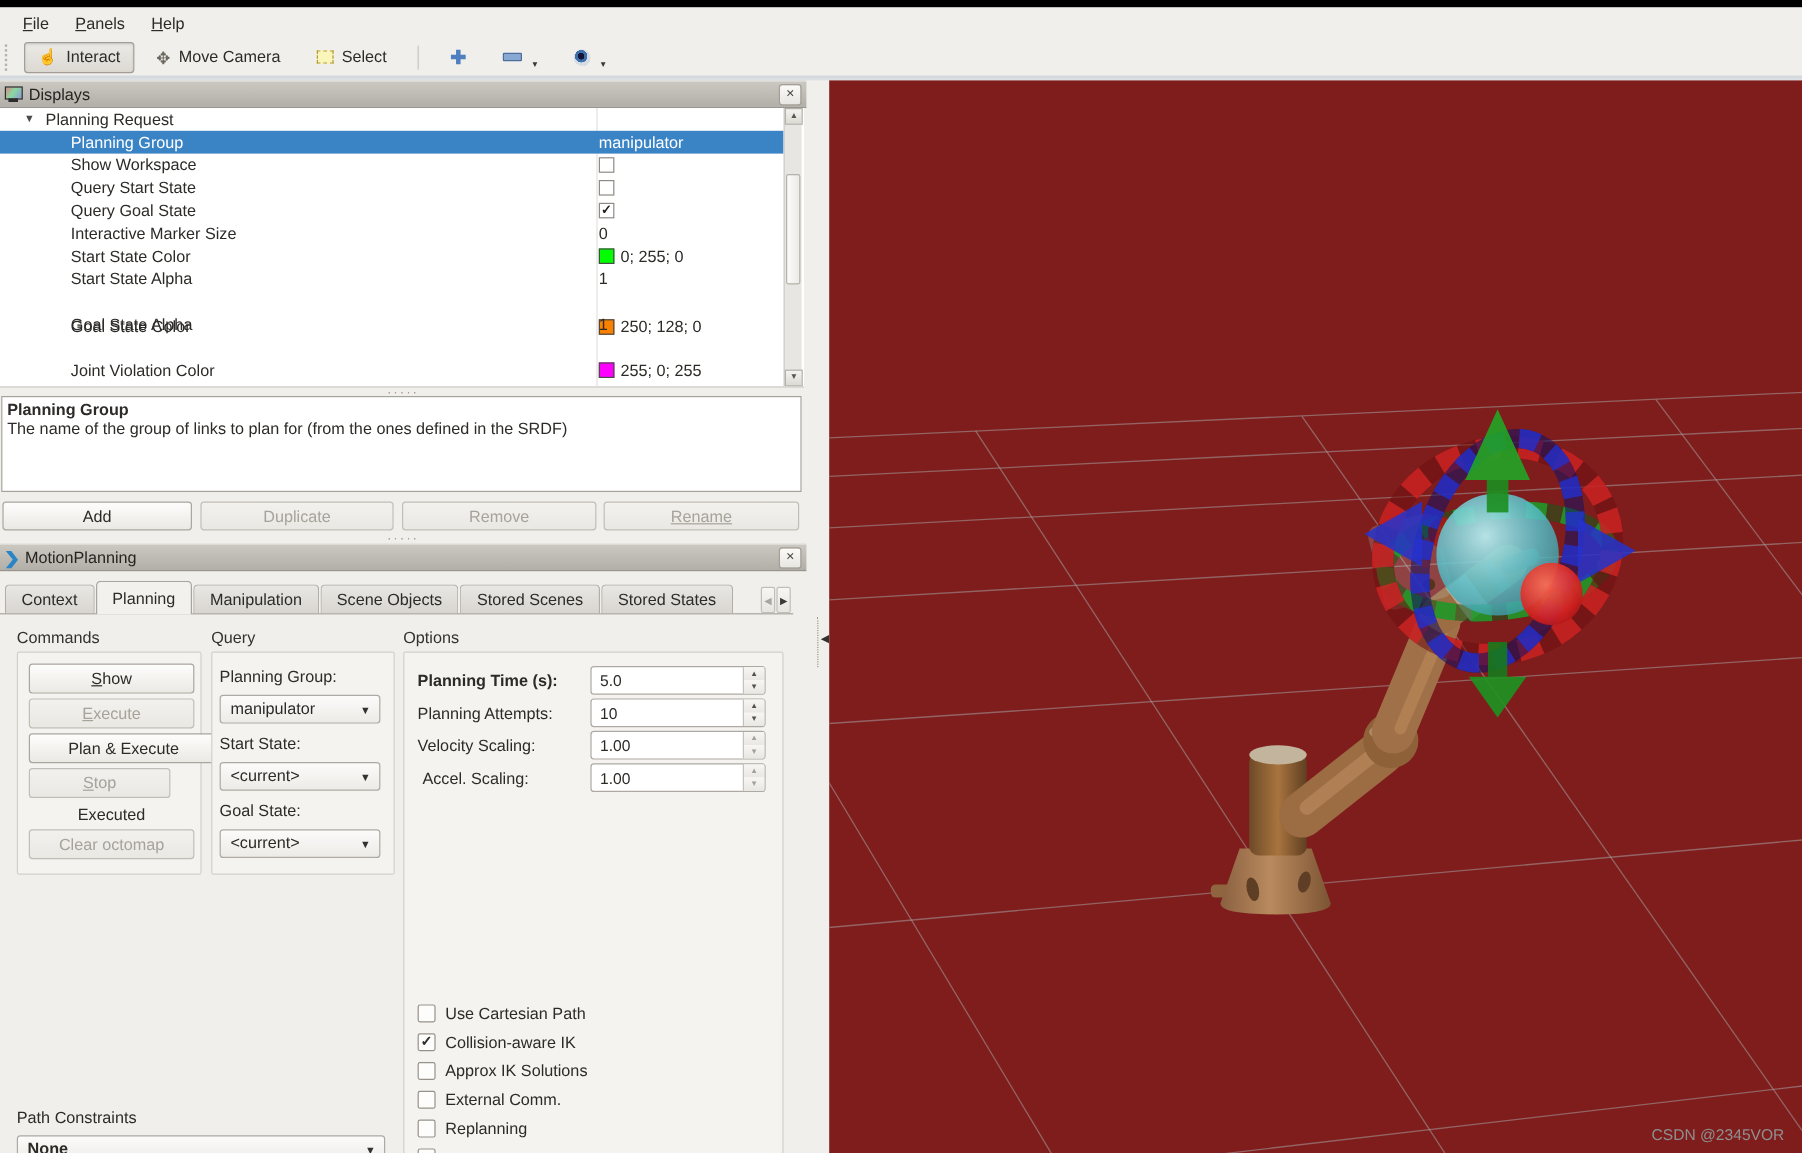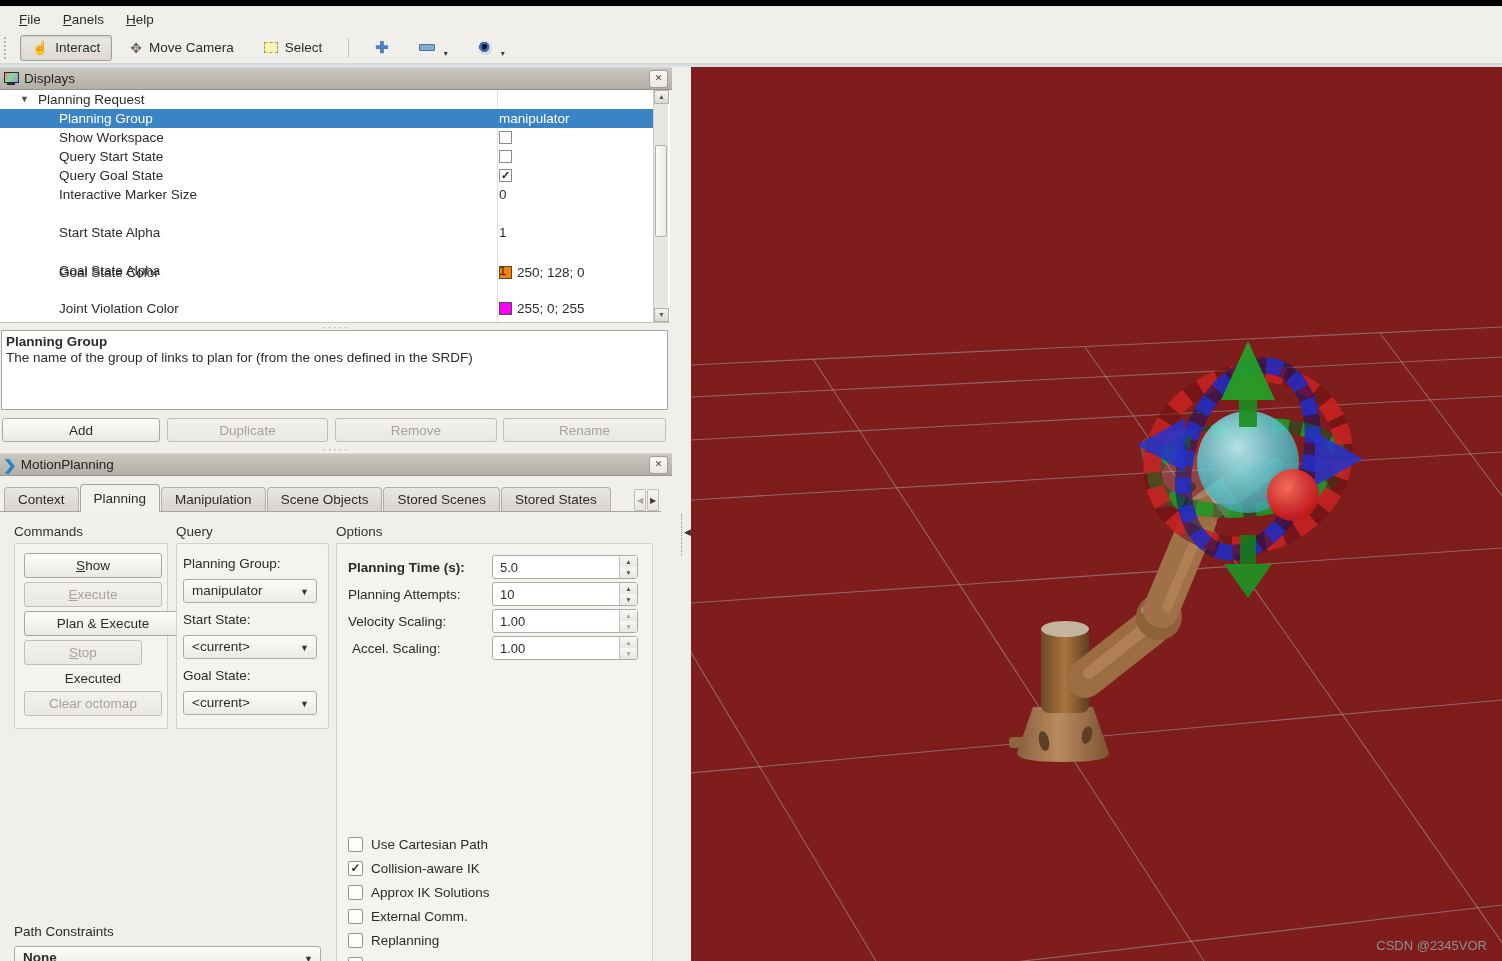--- a/index.html
+++ b/index.html
@@ -192,20 +192,24 @@
         <span class="cbx"></span>
       </div>
       <div class="trow" style="top:76px;">
         <span class="lab">Query Goal State</span>
         <span class="cbx">✓</span>
       </div>
       <div class="trow" style="top:95px;">
         <span class="lab">Interactive Marker Size</span>
         <span class="val">0</span>
       </div>
+      <div class="trow" style="top:114px;">
+        <span class="lab">Start State Color</span>
+        <span class="val"><span class="swatch sw-green"></span><span>0; 255; 0</span></span>
+      </div>
       <div class="trow" style="top:133px;">
         <span class="lab">Start State Alpha</span>
         <span class="val">1</span>
       </div>
       <div class="trow" style="top:141px;margin-top:32px;">
         <span class="lab">Goal State Color</span>
         <span class="val"><span class="swatch sw-orange"></span><span>250; 128; 0</span></span>
       </div>
       <div class="trow" style="top:171px;">
         <span class="lab">Goal State Alpha</span>
@@ -232,21 +236,21 @@
 
     <div class="btn abs" style="left:2px;top:418px;width:158px;height:24px;">
         <span>Add</span>
       </div>
     <div class="btn abs disabled" style="left:167px;top:418px;width:161px;height:24px;">
         <span>Duplicate</span>
       </div>
     <div class="btn abs disabled" style="left:335px;top:418px;width:162px;height:24px;">
         <span>Remove</span>
       </div>
-    <div class="btn abs disabled" style="left:503px;top:418px;width:163px;height:24px;">
+    <div class="btn abs disabled" style="left:503px;top:418px;width:163px;height:24px;text-decoration:underline;">
         <span>Rename</span>
       </div>
 
     <div class="abs splitdots" style="left:0;top:444px;width:672px;">·····</div>
   </div>
 
   
   <div class="grp">
     <div class="titlebar abs" style="left:0;top:453px;width:672px;">
       <span class="mp-ic">❯</span>

